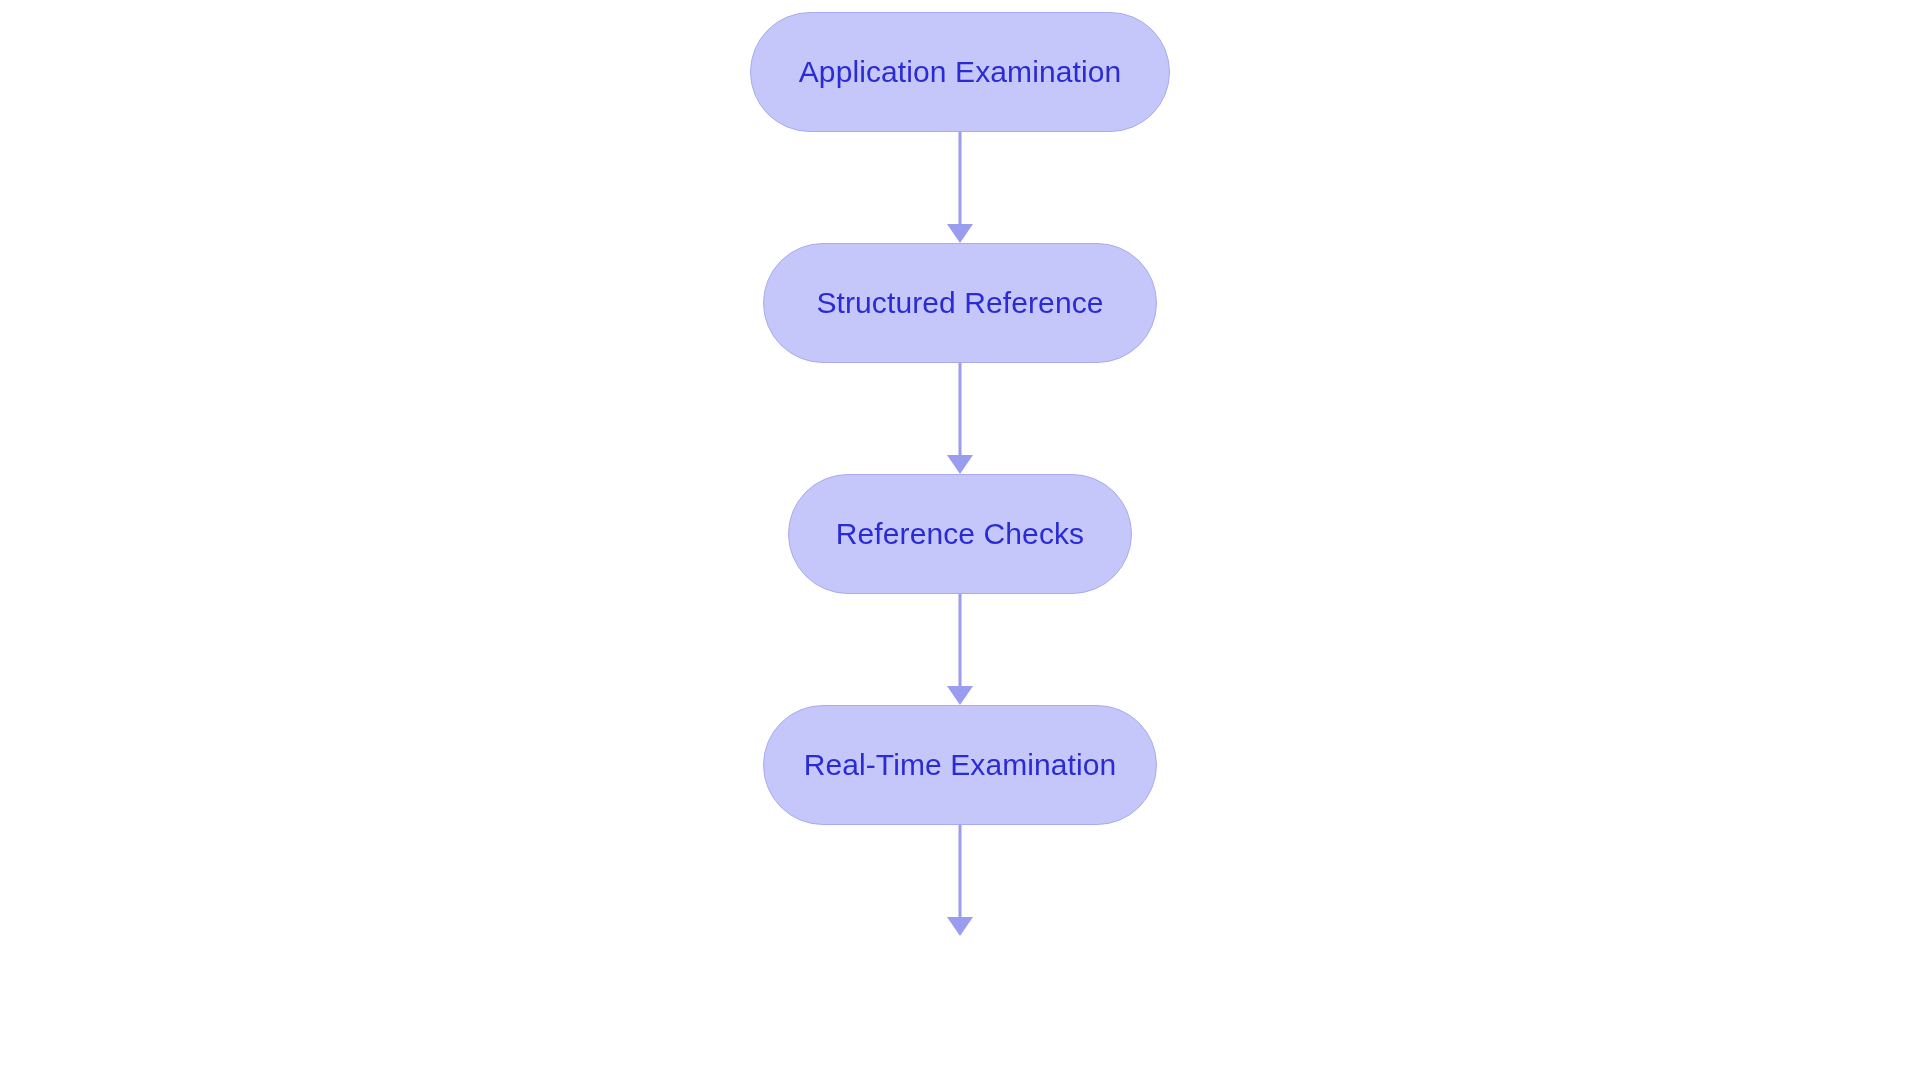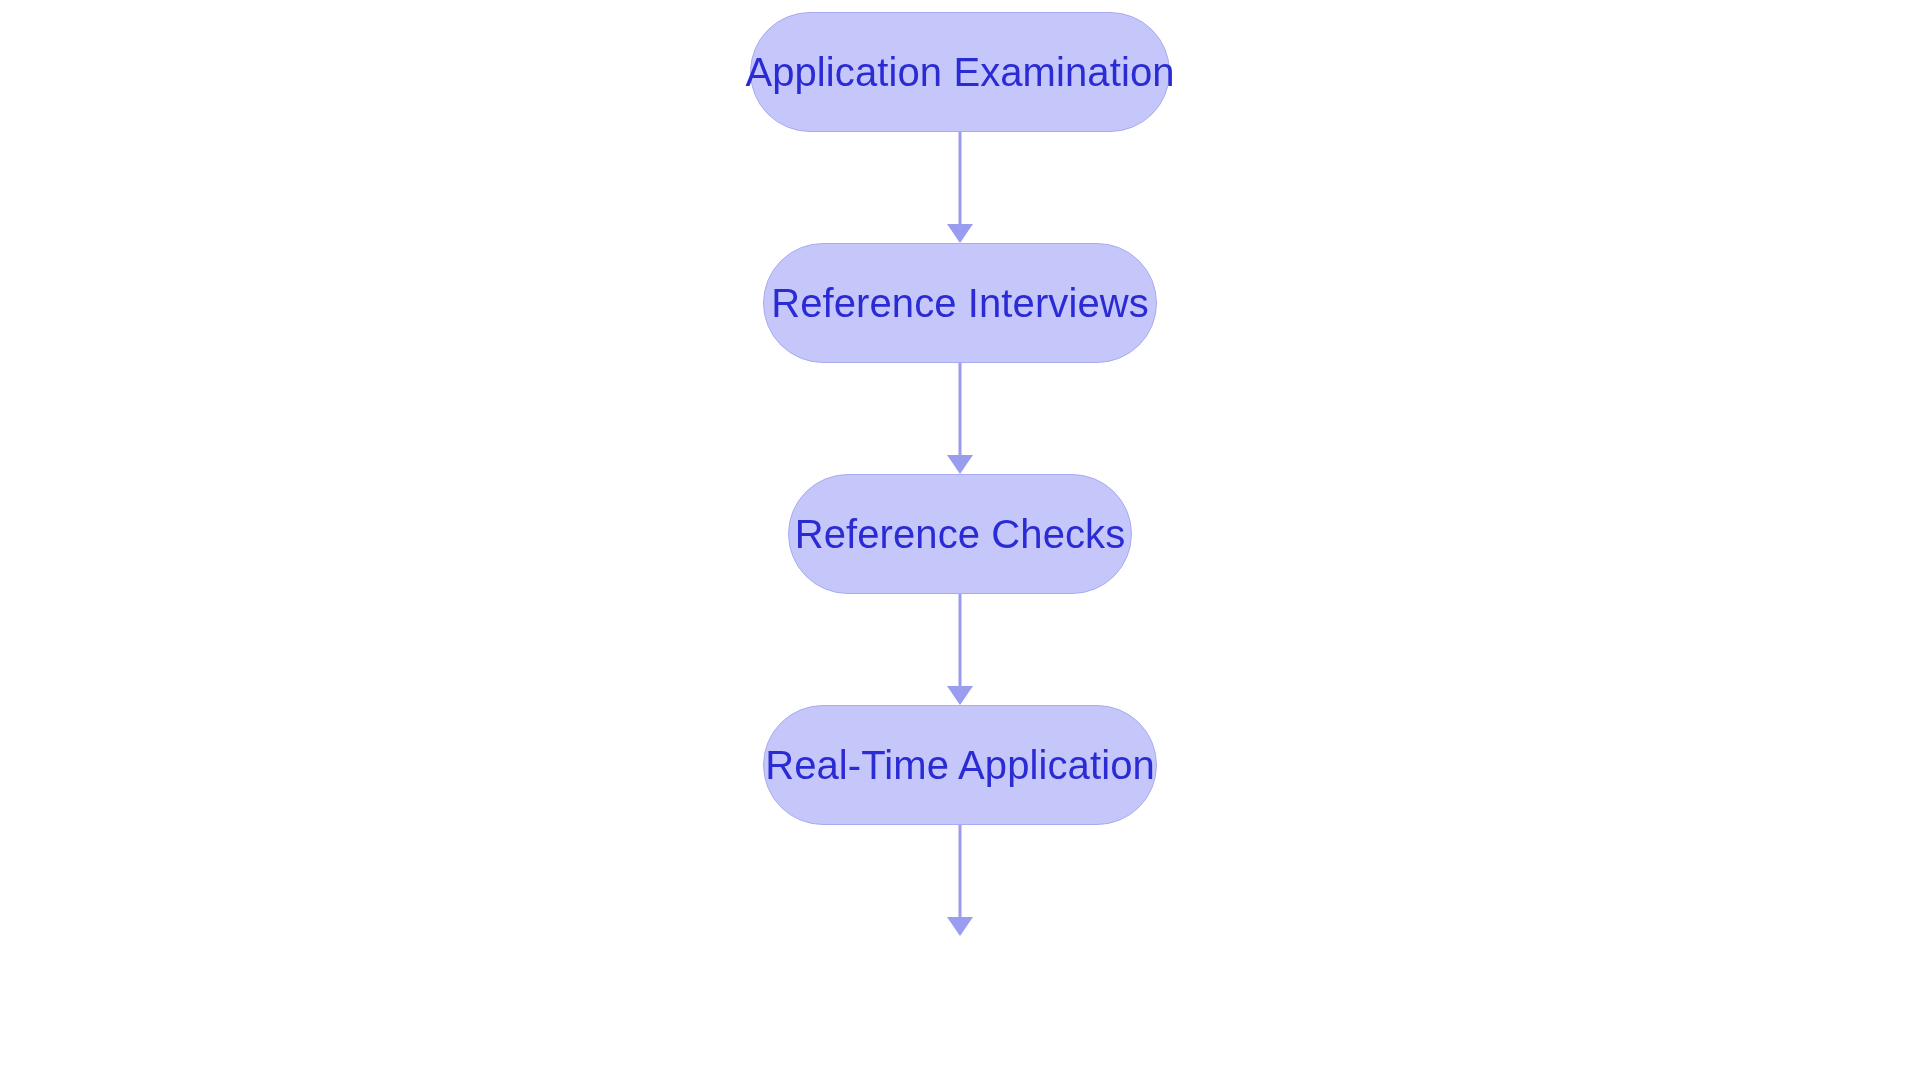--- a/index.html
+++ b/index.html
@@ -40,21 +40,21 @@
     height: 120px;
     border-radius: 60px;
     background: #c5c7fa;
     border: 1.5px solid #a9abf0;
     padding: 0 46px;
     flex: 0 0 auto;
   }
 
   .flow-node-label {
     font-family: "Liberation Sans", sans-serif;
-    font-size: 40px;
+    font-size: 30px;
     font-weight: 400;
     line-height: 1;
     color: #2b2bd4;
     white-space: nowrap;
     letter-spacing: 0.1px;
   }
 
   
   .node-w-420 { width: 420px; }
   .node-w-394 { width: 394px; }
@@ -103,39 +103,39 @@
     <div class="flow-node node-w-420">
       <span class="flow-node-label">Application Examination</span>
     </div>
 
     <div class="flow-connector">
       <div class="connector-line"></div>
       <div class="connector-head"></div>
     </div>
 
     <div class="flow-node node-w-394">
-      <span class="flow-node-label">Reference Interviews</span>
+      <span class="flow-node-label">Structured Reference</span>
     </div>
 
     <div class="flow-connector">
       <div class="connector-line"></div>
       <div class="connector-head"></div>
     </div>
 
     <div class="flow-node node-w-344">
       <span class="flow-node-label">Reference Checks</span>
     </div>
 
     <div class="flow-connector">
       <div class="connector-line"></div>
       <div class="connector-head"></div>
     </div>
 
     <div class="flow-node node-w-394">
-      <span class="flow-node-label">Real-Time Application</span>
+      <span class="flow-node-label">Real-Time Examination</span>
     </div>
 
     <div class="flow-connector">
       <div class="connector-line"></div>
       <div class="connector-head"></div>
     </div>
 
 
   </div>
 </div>

